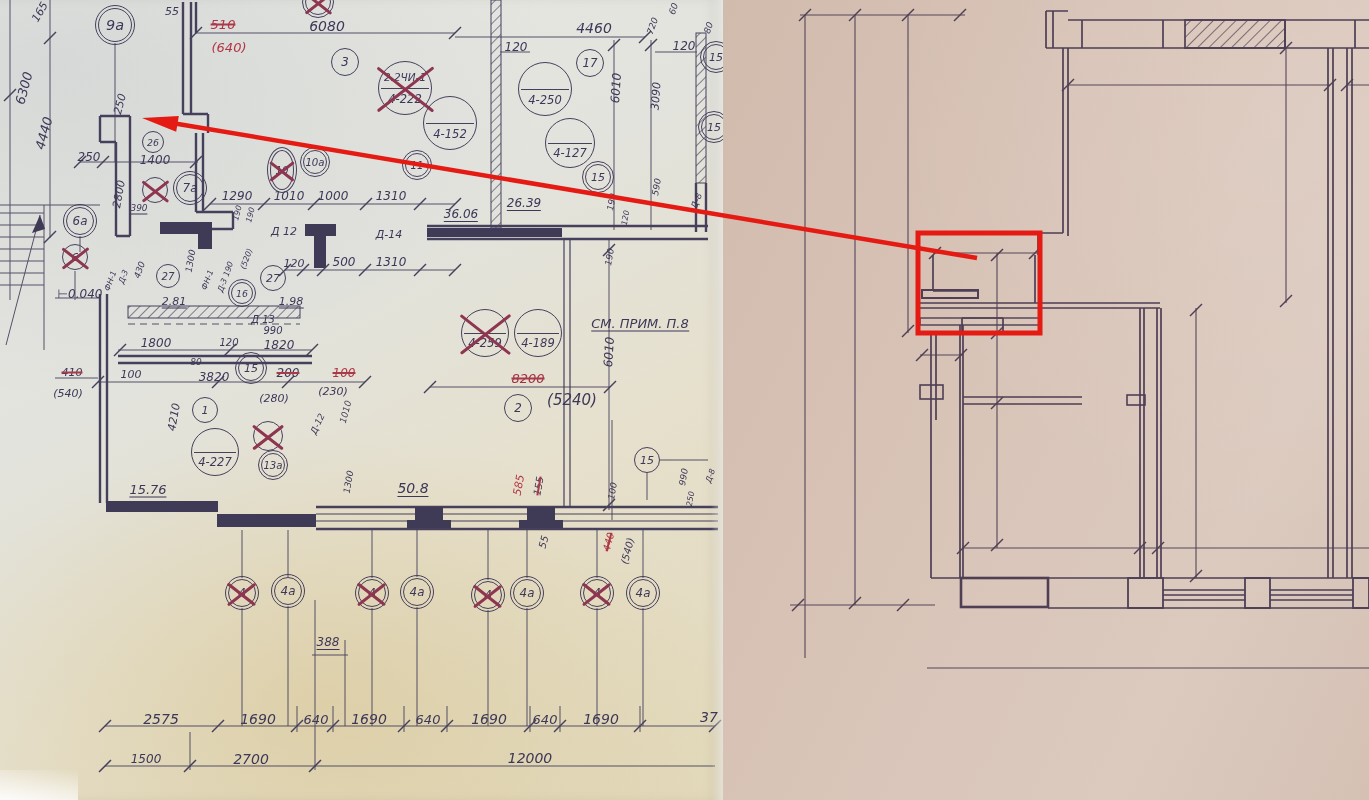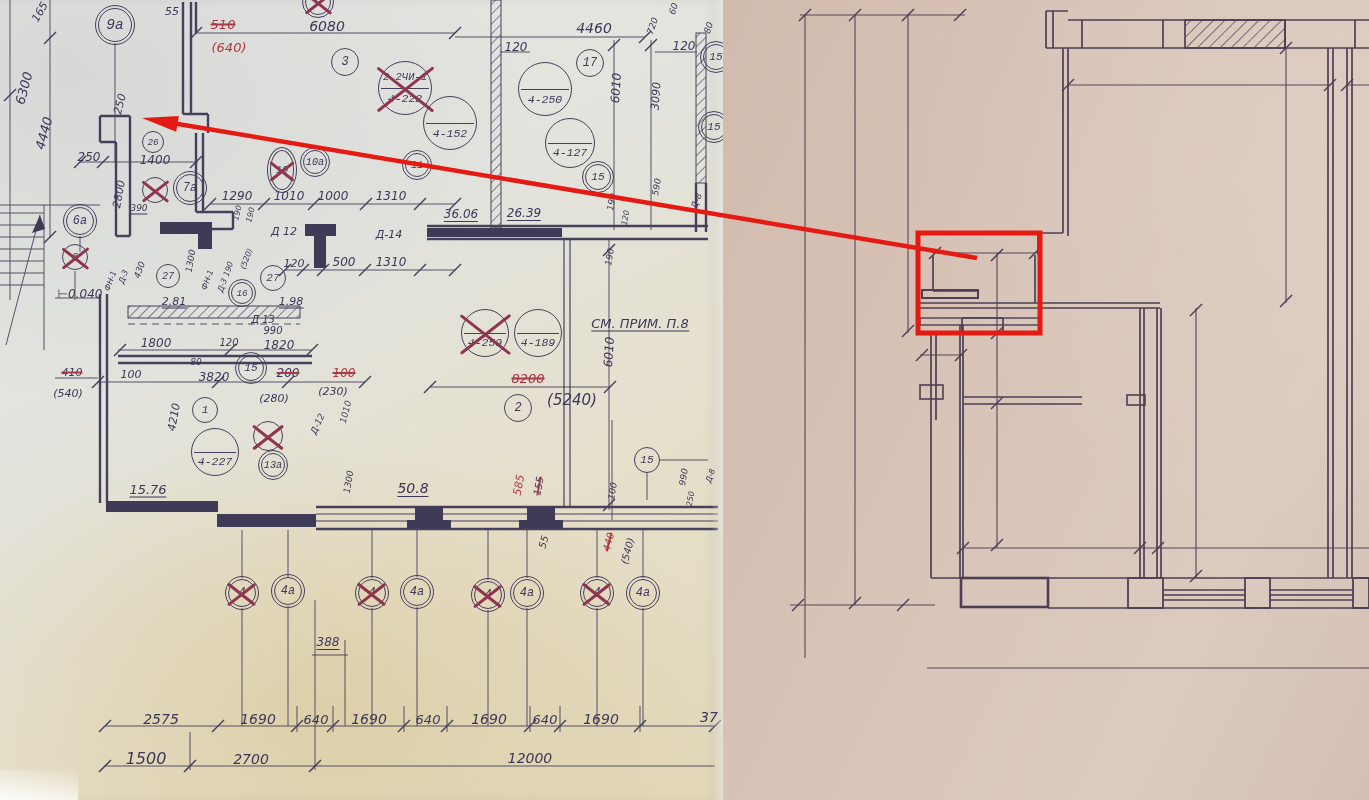--- a/index.html
+++ b/index.html
@@ -21,21 +21,21 @@
   .corner{position:absolute;left:0;bottom:0;width:78px;height:30px;
     background:linear-gradient(8deg,rgba(255,255,255,0.95),rgba(255,255,255,0));}
   .panel svg{position:absolute;top:0;left:0;}
   #overlay{position:absolute;top:0;left:0;z-index:30;pointer-events:none;}
   .lbl{position:absolute;transform:translate(-50%,-50%);white-space:nowrap;
     font-size:12px;line-height:1;z-index:10;}
   #leftPanel .lbl{font-style:italic;color:#3d3758;font-weight:500;}
   .lbl.u{border-bottom:1.4px solid currentColor;padding-bottom:1px;}
   .lbl.s{text-decoration:line-through;text-decoration-thickness:2px;text-decoration-color:#a83a4a;}
   .bubble{position:absolute;box-sizing:border-box;border:1.6px solid #46405c;border-radius:50%;
-    color:#3d3758;font-style:italic;display:flex;align-items:center;justify-content:center;z-index:12;font-family:Liberation Mono, monospace;}
+    color:#3d3758;font-style:italic;display:flex;align-items:center;justify-content:center;z-index:12;}
   .bubble.dbl{outline:1.5px solid #46405c;outline-offset:2px;}
   .bubble .mid{position:absolute;left:4%;right:4%;top:50%;height:1.4px;background:#46405c;}
   .bubble .t1{position:absolute;width:100%;text-align:center;top:17%;}
   .bubble .t2{position:absolute;width:100%;text-align:center;top:57%;}
   .bubble .xa,.bubble .xb{position:absolute;left:-18%;top:50%;width:136%;height:2.6px;
     background:#8e3550;border-radius:2px;}
   .bubble .xa{transform:rotate(38deg);}
   .bubble .xb{transform:rotate(-38deg);}
 </style>
 </head>
@@ -189,21 +189,21 @@
       <div class="lbl" style="left: 226px; top: 277px; font-size: 8px; transform: translate(-50%, -50%) rotate(-70deg);">Д-3 190</div>
       <div class="lbl" style="left: 247px; top: 259px; font-size: 8px; transform: translate(-50%, -50%) rotate(-70deg);">(520)</div>
       <div class="lbl" style="left: 80px; top: 294px; font-size: 12px; transform: translate(-50%, -50%);">⊢0.040</div>
       <div class="lbl u" style="left: 640px; top: 324px; font-size: 13px; transform: translate(-50%, -50%);">СМ. ПРИМ. П.8</div>
       <div class="lbl" style="left: 616px; top: 88px; font-size: 12px; transform: translate(-50%, -50%) rotate(-86deg);">6010</div>
       <div class="lbl" style="left: 656px; top: 96px; font-size: 11px; transform: translate(-50%, -50%) rotate(-86deg);">3090</div>
       <div class="lbl" style="left: 609px; top: 352px; font-size: 12px; transform: translate(-50%, -50%) rotate(-86deg);">6010</div>
       <div class="lbl s" style="left: 528px; top: 378px; font-size: 13px; transform: translate(-50%, -50%); color: rgb(160, 48, 67);">8200</div>
       <div class="lbl" style="left: 572px; top: 400px; font-size: 15px; transform: translate(-50%, -50%);">(5240)</div>
       <div class="lbl u" style="left: 461px; top: 215px; font-size: 12px; transform: translate(-50%, -50%);">36.06</div>
-      <div class="lbl u" style="left: 524px; top: 214px; font-size: 12px; transform: translate(-50%, -50%);">26.39</div>
+      <div class="lbl u" style="left: 524px; top: 204px; font-size: 12px; transform: translate(-50%, -50%);">26.39</div>
       <div class="lbl" style="left: 657px; top: 187px; font-size: 9px; transform: translate(-50%, -50%) rotate(-80deg);">590</div>
       <div class="lbl" style="left: 612px; top: 202px; font-size: 9px; transform: translate(-50%, -50%) rotate(-80deg);">190</div>
       <div class="lbl" style="left: 626px; top: 218px; font-size: 8px; transform: translate(-50%, -50%) rotate(-80deg);">120</div>
       <div class="lbl" style="left: 697px; top: 201px; font-size: 9px; transform: translate(-50%, -50%) rotate(-70deg);">Д-8</div>
       <div class="lbl" style="left: 610px; top: 257px; font-size: 9px; transform: translate(-50%, -50%) rotate(-80deg);">190</div>
       <div class="lbl" style="left: 684px; top: 477px; font-size: 9px; transform: translate(-50%, -50%) rotate(-80deg);">990</div>
       <div class="lbl" style="left: 691px; top: 499px; font-size: 8px; transform: translate(-50%, -50%) rotate(-80deg);">250</div>
       <div class="lbl" style="left: 711px; top: 476px; font-size: 8px; transform: translate(-50%, -50%) rotate(-70deg);">Д-8</div>
       <div class="lbl" style="left: 613px; top: 491px; font-size: 9px; transform: translate(-50%, -50%) rotate(-80deg);">100</div>
       <div class="lbl s" style="left: 609px; top: 542px; font-size: 10px; transform: translate(-50%, -50%) rotate(-75deg); color: rgb(178, 53, 69);">440</div>
@@ -219,21 +219,21 @@
       <div class="lbl u" style="left: 328px; top: 643px; font-size: 12px; transform: translate(-50%, -50%);">388</div>
       <div class="lbl" style="left: 161px; top: 719px; font-size: 14px; transform: translate(-50%, -50%);">2575</div>
       <div class="lbl" style="left: 258px; top: 719px; font-size: 14px; transform: translate(-50%, -50%);">1690</div>
       <div class="lbl" style="left: 316px; top: 719px; font-size: 13px; transform: translate(-50%, -50%);">640</div>
       <div class="lbl" style="left: 369px; top: 719px; font-size: 14px; transform: translate(-50%, -50%);">1690</div>
       <div class="lbl" style="left: 428px; top: 719px; font-size: 13px; transform: translate(-50%, -50%);">640</div>
       <div class="lbl" style="left: 489px; top: 719px; font-size: 14px; transform: translate(-50%, -50%);">1690</div>
       <div class="lbl" style="left: 545px; top: 719px; font-size: 13px; transform: translate(-50%, -50%);">640</div>
       <div class="lbl" style="left: 601px; top: 719px; font-size: 14px; transform: translate(-50%, -50%);">1690</div>
       <div class="lbl" style="left: 709px; top: 717px; font-size: 14px; transform: translate(-50%, -50%);">37</div>
-      <div class="lbl" style="left: 146px; top: 759px; font-size: 16px; transform: translate(-50%, -50%);">1500</div>
+      <div class="lbl" style="left: 146px; top: 759px; font-size: 12px; transform: translate(-50%, -50%);">1500</div>
       <div class="lbl" style="left: 251px; top: 759px; font-size: 14px; transform: translate(-50%, -50%);">2700</div>
       <div class="lbl" style="left: 530px; top: 758px; font-size: 14px; transform: translate(-50%, -50%);">12000</div>
       <div class="bubble dbl" style="left: 98px; top: 8px; width: 34px; height: 34px; font-size: 14.45px;">9а</div>
       <div class="bubble dbl" style="left: 305px; top: -11px; width: 26px; height: 26px; font-size: 11.05px;">
         <div class="xa"></div>
         <div class="xb"></div>
       </div>
       <div class="bubble" style="left: 331px; top: 48px; width: 28px; height: 28px; font-size: 11.9px;">3</div>
       <div class="bubble" style="left: 576px; top: 49px; width: 28px; height: 28px; font-size: 11.9px;">17</div>
       <div class="bubble" style="left: 142px; top: 131px; width: 22px; height: 22px; font-size: 9.35px;">26</div>

